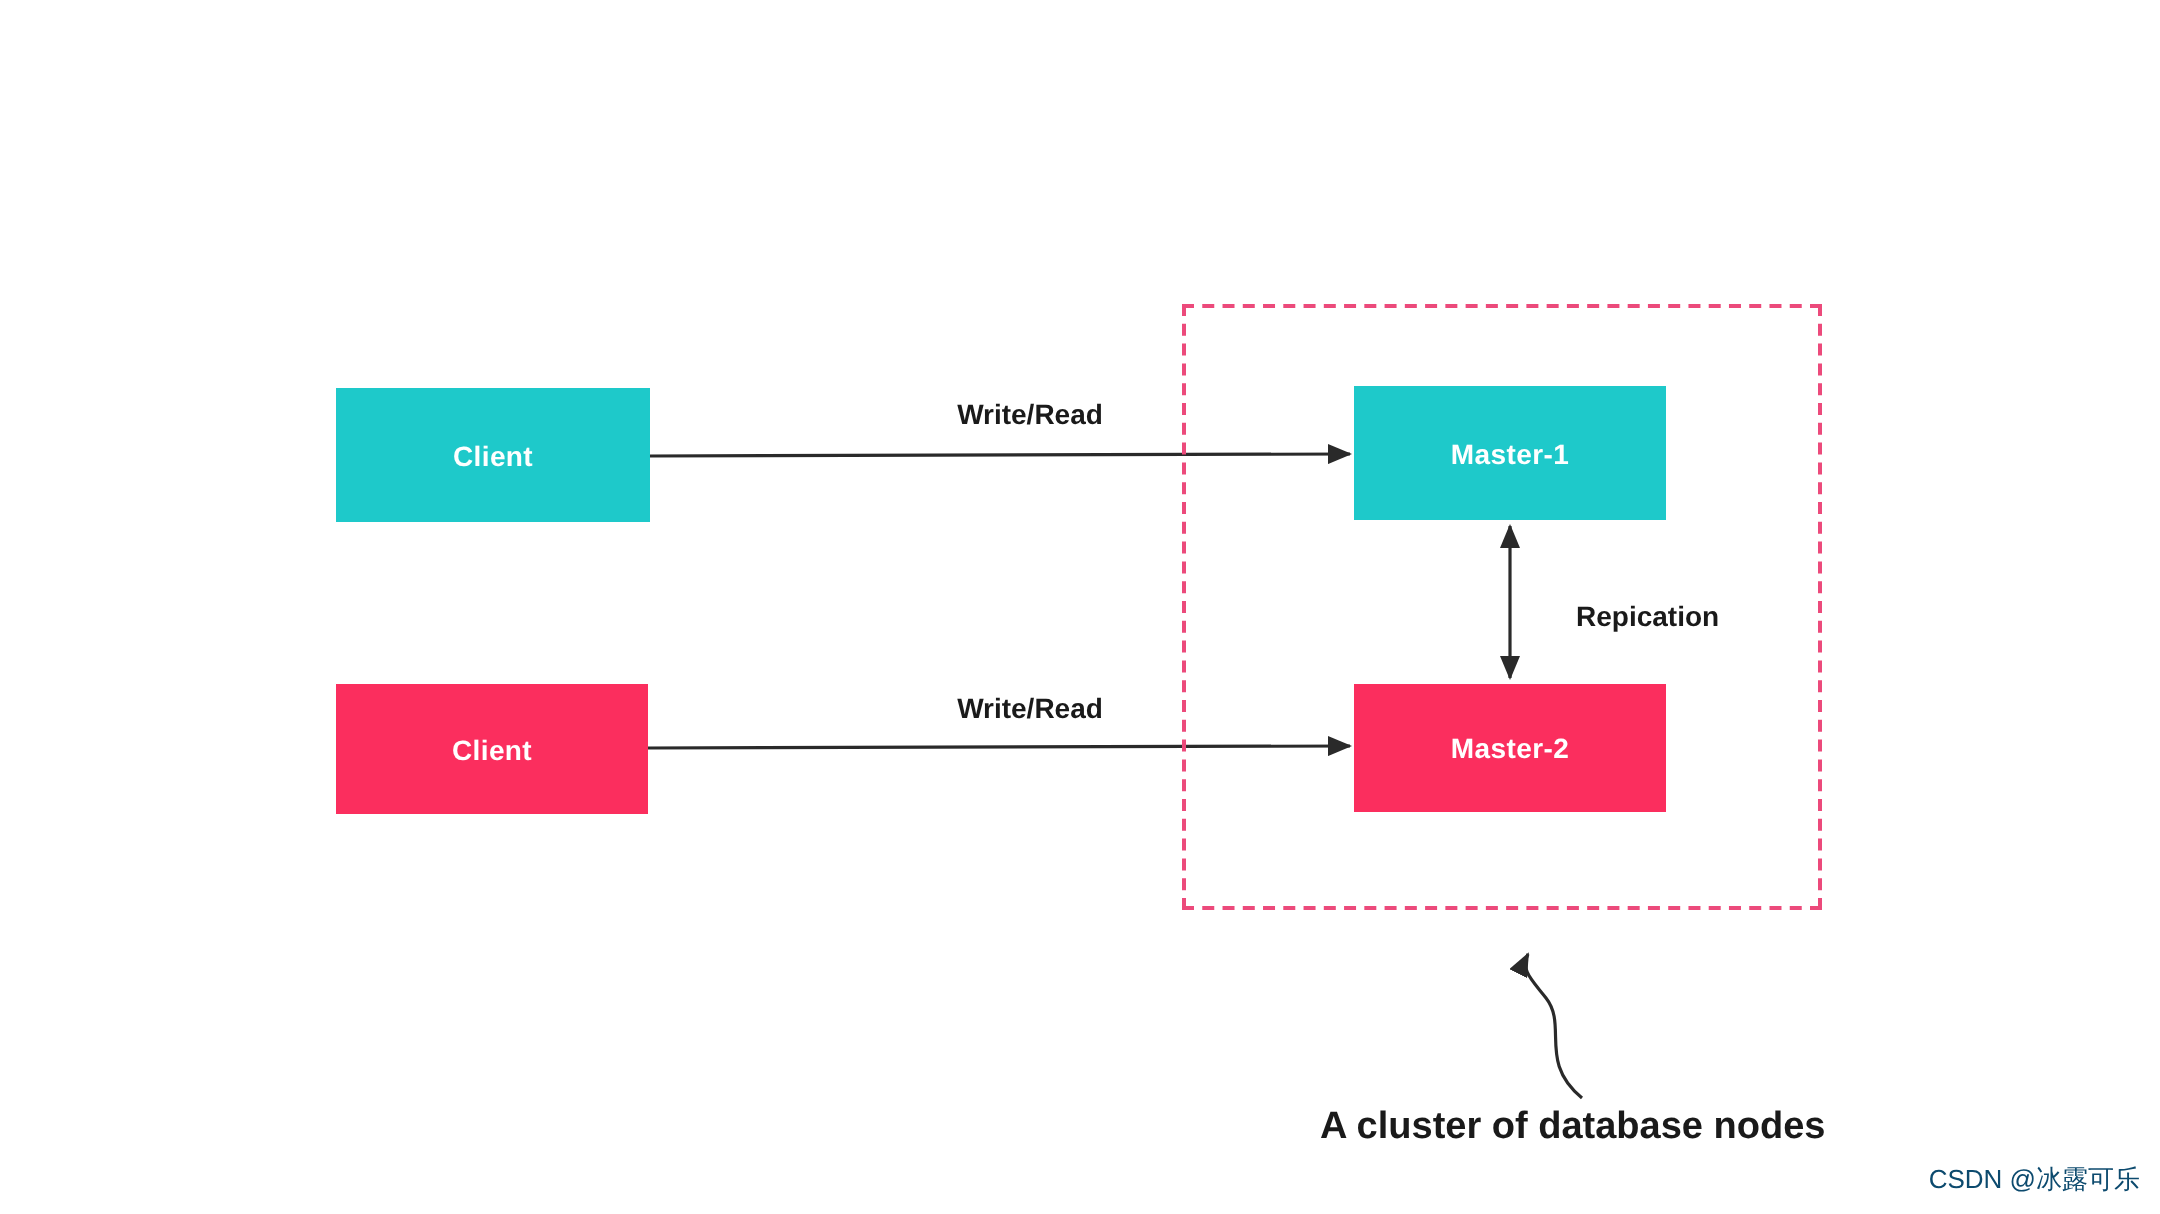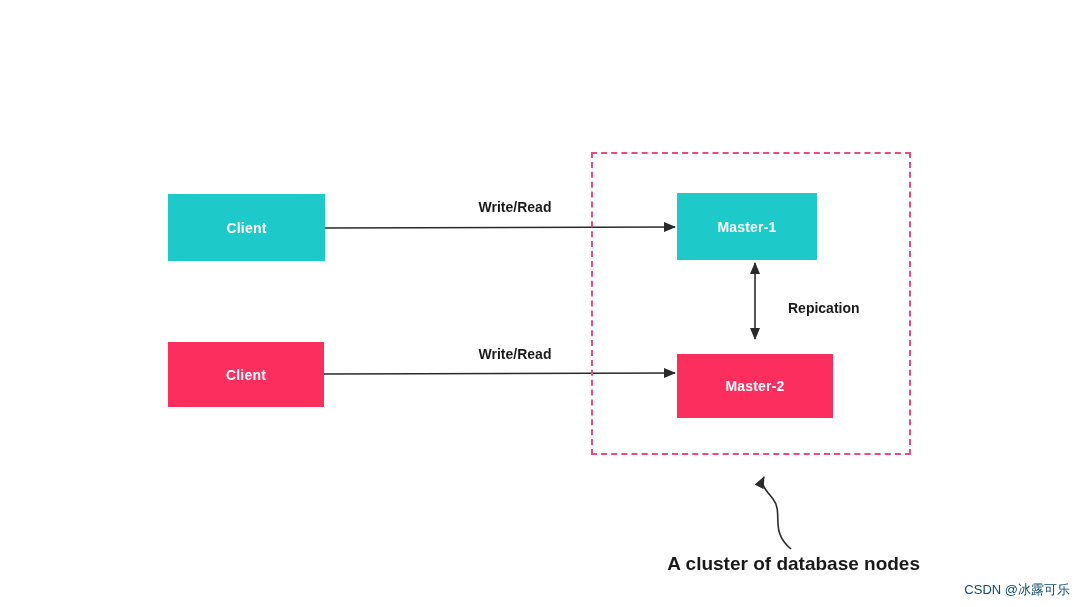--- a/index.html
+++ b/index.html
@@ -30,22 +30,22 @@
     justify-content: center;
     color: #ffffff;
     font-size: 14px;
     font-weight: 600;
     letter-spacing: 0.2px;
   }
   .node.teal { background: #1ec9ca; }
   .node.pink { background: #fb2e5e; }
   .client-1 { left: 168px; top: 194px; width: 157px; height: 67px; }
   .client-2 { left: 168px; top: 342px; width: 156px; height: 65px; }
-  .master-1 { left: 677px; top: 193px; width: 140px; height: 67px; }
-  .master-2 { left: 677px; top: 342px; width: 156px; height: 64px; margin-top: 12px; }
+  .master-1 { left: 677px; top: 193px; width: 156px; height: 67px; }
+  .master-2 { left: 677px; top: 342px; width: 156px; height: 64px; }
   .cluster-boundary {
     position: absolute;
     left: 591px;
     top: 152px;
     width: 320px;
     height: 303px;
     border: 2px dashed #ec4a7b;
     box-sizing: border-box;
   }
   .edge-label {
@@ -56,21 +56,21 @@
     white-space: nowrap;
   }
   .label-write-read-1 { left: 420px; top: 199px; width: 190px; text-align: center; }
   .label-write-read-2 { left: 420px; top: 346px; width: 190px; text-align: center; }
   .label-replication  { left: 788px; top: 300px; }
   .cluster-caption {
     position: absolute;
     left: 660px;
     top: 553px;
     width: 260px;
-    text-align: right;
+    text-align: left;
     color: #1a1a1a;
     font-size: 19px;
     font-weight: 600;
     white-space: nowrap;
   }
   .watermark {
     position: absolute;
     right: 10px;
     top: 581px;
     color: #0c4a6e;

